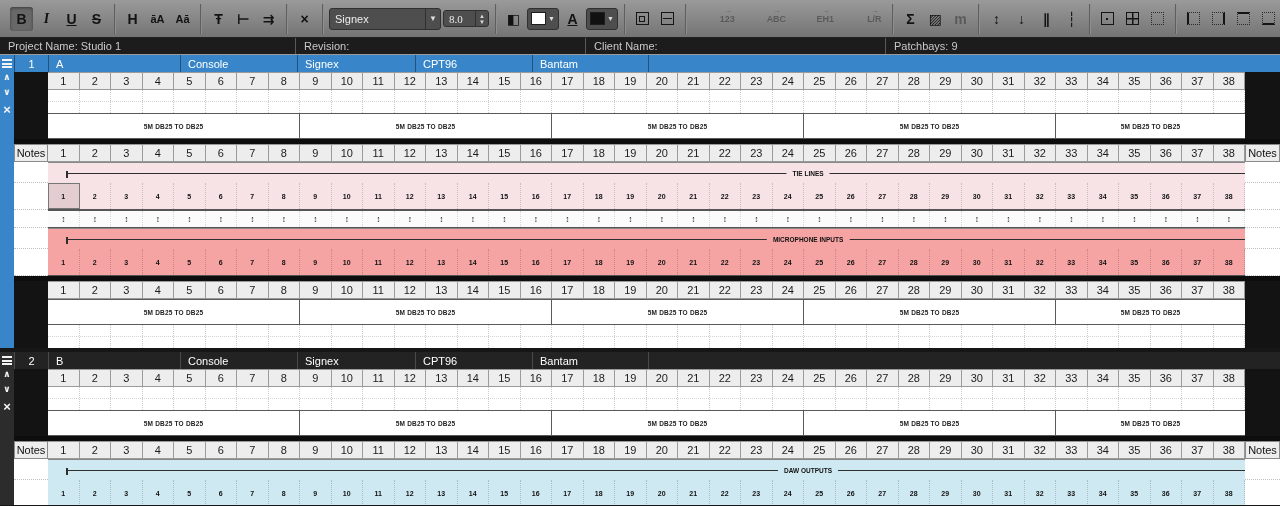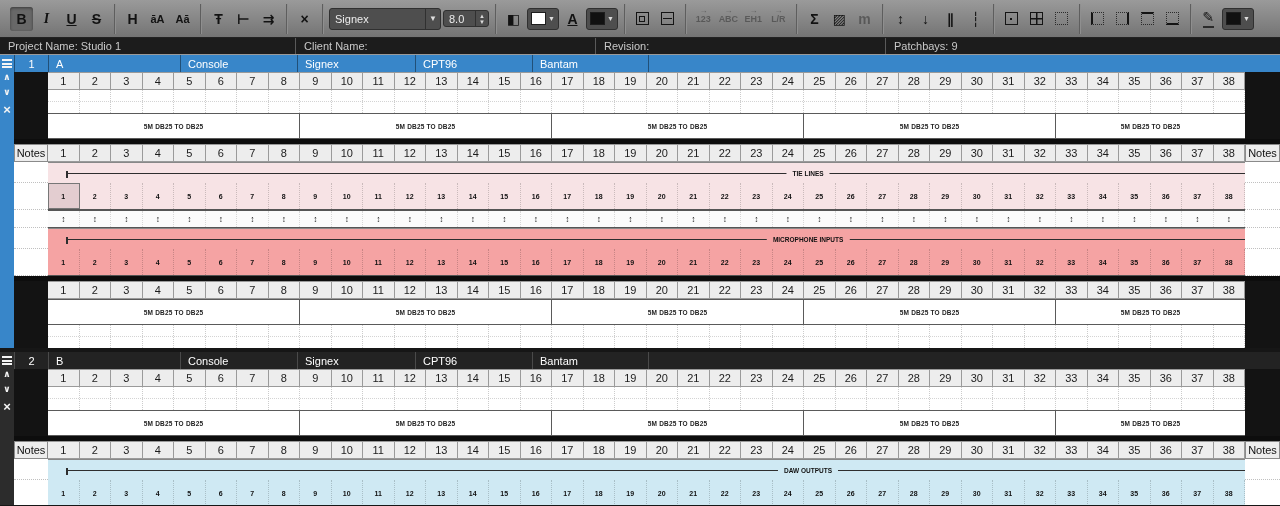--- a/index.html
+++ b/index.html
@@ -12,31 +12,31 @@
   .tb-group { display:flex; align-items:center; gap:2px; padding:0 6px; height:30px;
     border-right:1px solid #5e5e5e; box-shadow:1px 0 0 #8f8f8f; }
   .tb-group:last-child { border-right:none; box-shadow:none; }
   .tb-btn { min-width:23px; height:24px; display:flex; align-items:center; justify-content:center;
     color:#121212; font-weight:bold; font-size:14px; border-radius:3px; cursor:default; position:relative; }
   .tb-btn.active { background:#686868; box-shadow:inset 0 1px 3px rgba(0,0,0,.45); }
   .tb-btn.disabled { opacity:.38; }
   .tb-btn.italic { font-style:italic; font-family:"Liberation Serif",serif; }
   .tb-btn.underl { text-decoration:underline; }
   .tb-btn.strike { text-decoration:line-through; }
-  .tb-btn.seq { font-size:9px; letter-spacing:0; }
+  .tb-btn.seq { font-size:9px; letter-spacing:0;margin-left:24px; }
   .tb-btn.seq::before { content:"\2192"; position:absolute; top:0px; left:50%;
     transform:translateX(-50%); font-size:8px; line-height:8px; }
   .tb-btn.small { font-size:11px; }
   .fontsel { width:112px; height:22px; background:#4e4e4e; border:1px solid #303030;
     border-radius:3px; color:#ececec; font-size:11px; display:flex; align-items:center; }
   .fontsel .lab { flex:1; padding:0 5px; white-space:nowrap; overflow:hidden; }
   .fontsel .arr { width:15px; height:100%; border-left:1px solid #303030; display:flex;
     align-items:center; justify-content:center; font-size:8px; color:#ddd; }
   .sizesp { width:46px; height:17px; background:#4e4e4e; border:1px solid #303030;
-    border-radius:3px; color:#ececec; font-size:11px; display:flex; align-items:center; }
+    border-radius:3px; color:#ececec; font-size:11px; display:flex; align-items:center;font-family:Liberation Serif, serif; }
   .sizesp .lab { flex:1; padding:0 5px; }
   .sizesp .spin { width:13px; display:flex; flex-direction:column; align-items:center;
     font-size:6px; color:#ddd; line-height:6px; border-left:1px solid #303030; height:100%;
     justify-content:center; }
   .swatchbtn { height:22px; background:#4e4e4e; border:1px solid #303030; border-radius:3px;
     display:flex; align-items:center; gap:2px; padding:0 3px; }
   .chip { width:15px; height:13px; border:1px solid #1d1d1d; }
   .swatchbtn .arr { font-size:7px; color:#ddd; }
   .shape { width:13px; height:13px; display:inline-block; position:relative; }
   .shape-merge { border:1.5px solid #141414; }
@@ -280,22 +280,22 @@
       </div>
       <div class="swatchbtn">
         <span class="chip" style="background: rgb(17, 17, 17);"></span>
         <span class="arr">▼</span>
       </div>
     </div>
   </div>
 
 <div class="infobar">
   <div class="info-item" style="width:295px">Project Name: Studio 1</div>
+  <div class="info-item" style="width:290px">Revision:</div>
   <div class="info-item" style="width:300px">Client Name:</div>
-  <div class="info-item" style="width:290px">Revision:</div>
   <div class="info-item" style="flex:1">Patchbays: 9</div>
 </div>
 
 <div class="content" id="content">
     <div class="patchbay">
       <div class="pb-strip sel">
         <div class="ham"></div>
         <div class="strip-btn">∧</div>
         <div class="strip-btn">∨</div>
         <div class="strip-x">×</div>

